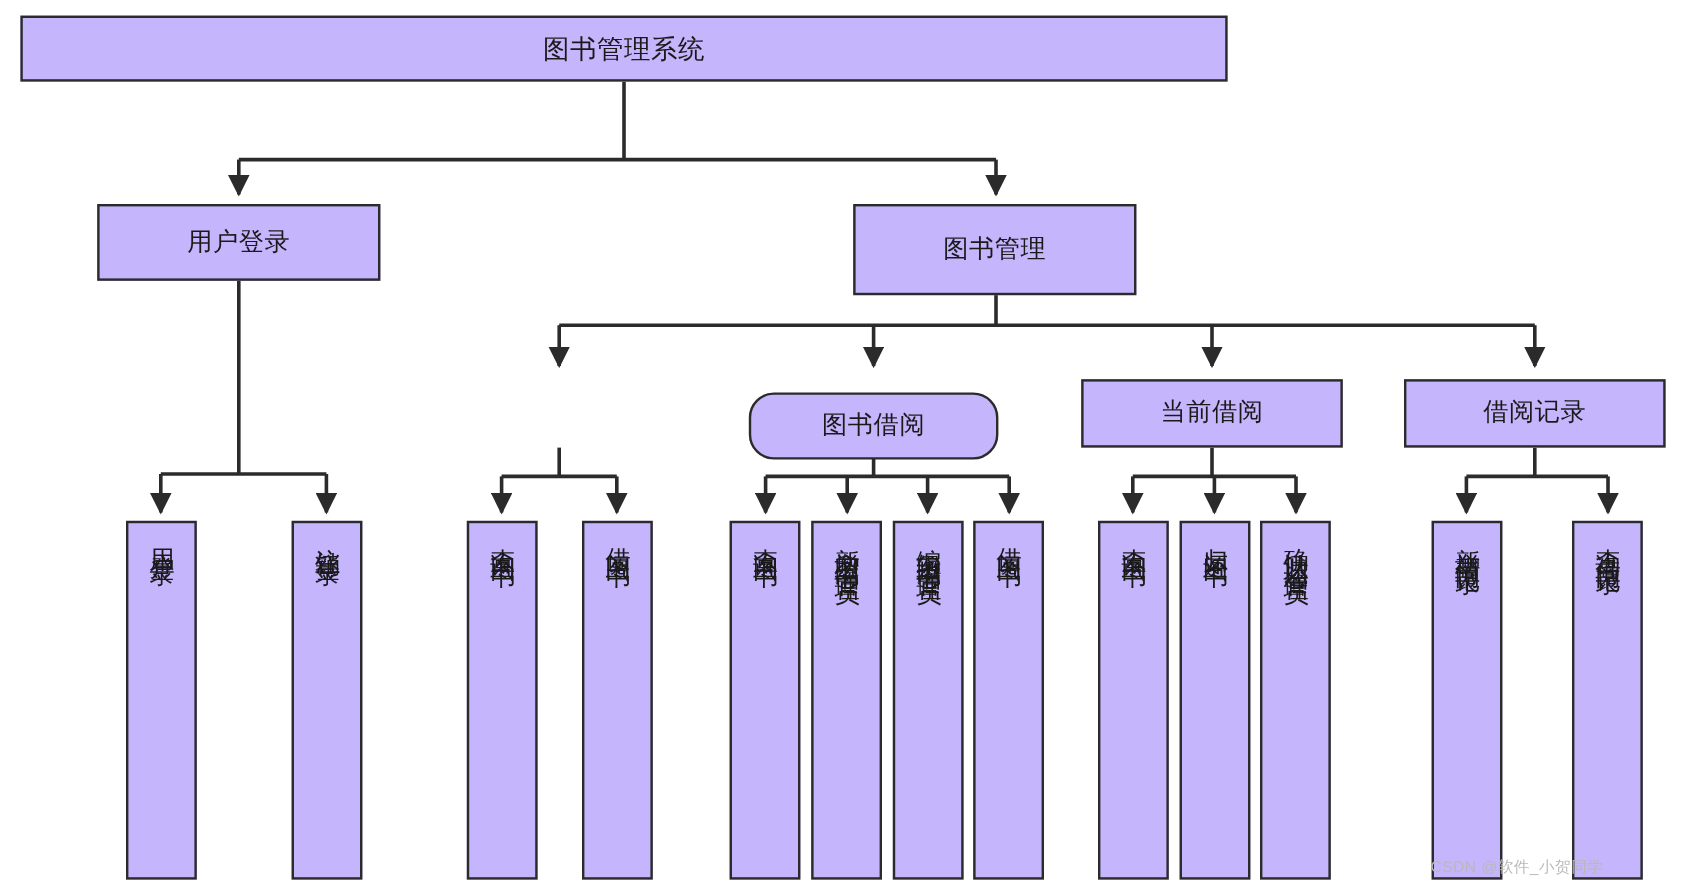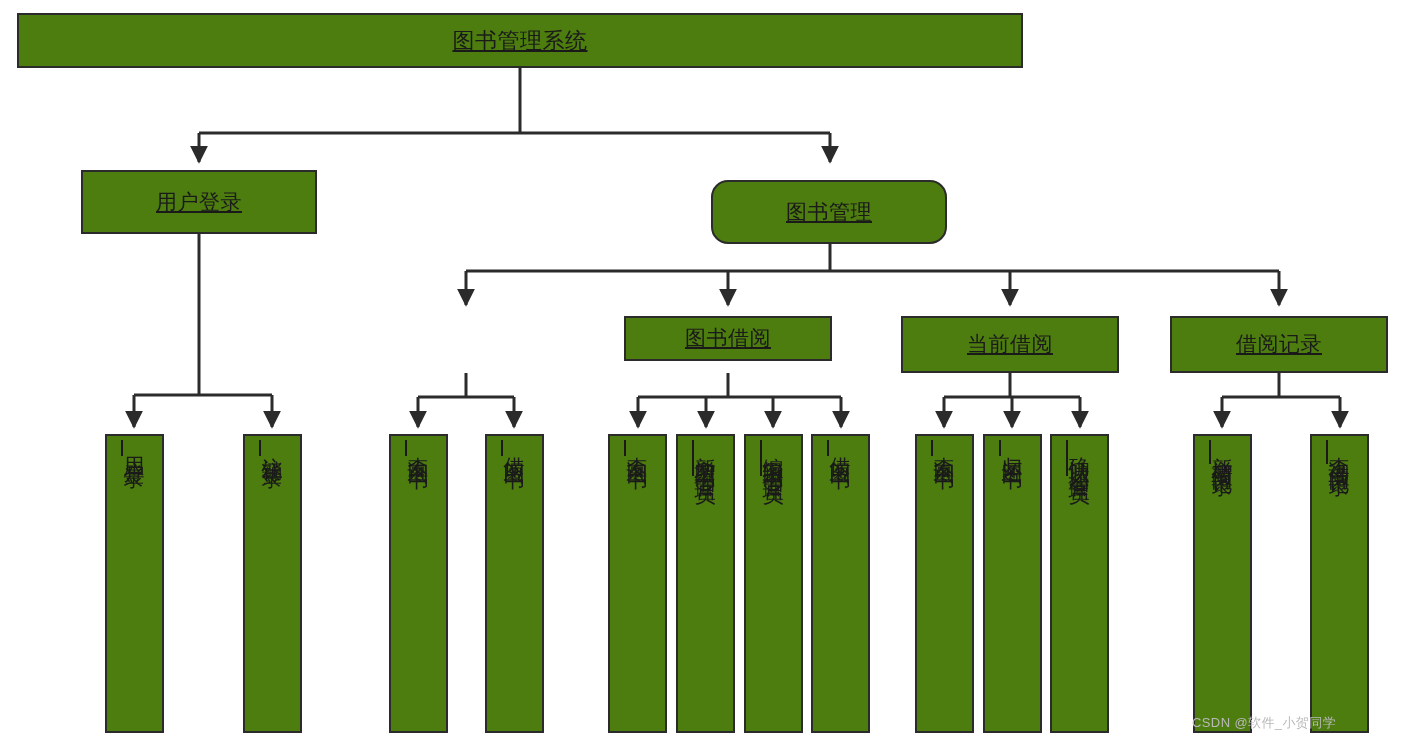--- a/index.html
+++ b/index.html
@@ -24,27 +24,26 @@
     position: absolute;
     left: 0;
     top: 0;
     width: 1405px;
     height: 747px;
     pointer-events: none;
   }
   .node {
     position: absolute;
     box-sizing: border-box;
-    background: #4d7c0f;
+    background: #c4b5fd;
     border: 2.5px solid #2b2b2b;
     display: flex;
     align-items: center;
     justify-content: center;
     color: #1a1a1a;
-    text-decoration: underline;
   }
   .node .label {
     display: block;
     text-align: center;
     line-height: 1.15;
     letter-spacing: 0.5px;
   }
   .node.horizontal .label {
     font-size: 21px;
     white-space: nowrap;
@@ -130,26 +129,26 @@
   </svg>
 
   <div class="node horizontal root" style="left:17px; top:13px; width:1006px; height:55px;">
     <span class="label">图书管理系统</span>
   </div>
 
   <div class="node horizontal" style="left:81px; top:170px; width:236px; height:64px;">
     <span class="label">用户登录</span>
   </div>
 
-  <div class="node horizontal" style="left:711px; top:180px; width:236px; height:64px;border-radius:17px;">
+  <div class="node horizontal" style="left:711px; top:170px; width:236px; height:76px;">
     <span class="label">图书管理</span>
   </div>
 
 
-  <div class="node horizontal" style="left:624px; top:316px; width:208px; height:45px;">
+  <div class="node horizontal" style="left:624px; top:327px; width:208px; height:56px;border-radius:21px;">
     <span class="label">图书借阅</span>
   </div>
 
   <div class="node horizontal" style="left:1170px; top:316px; width:218px; height:57px;">
     <span class="label">借阅记录</span>
   </div>
 
   <div class="node horizontal" style="left:901px; top:316px; width:218px; height:57px;">
     <span class="label">当前借阅</span>
   </div>

